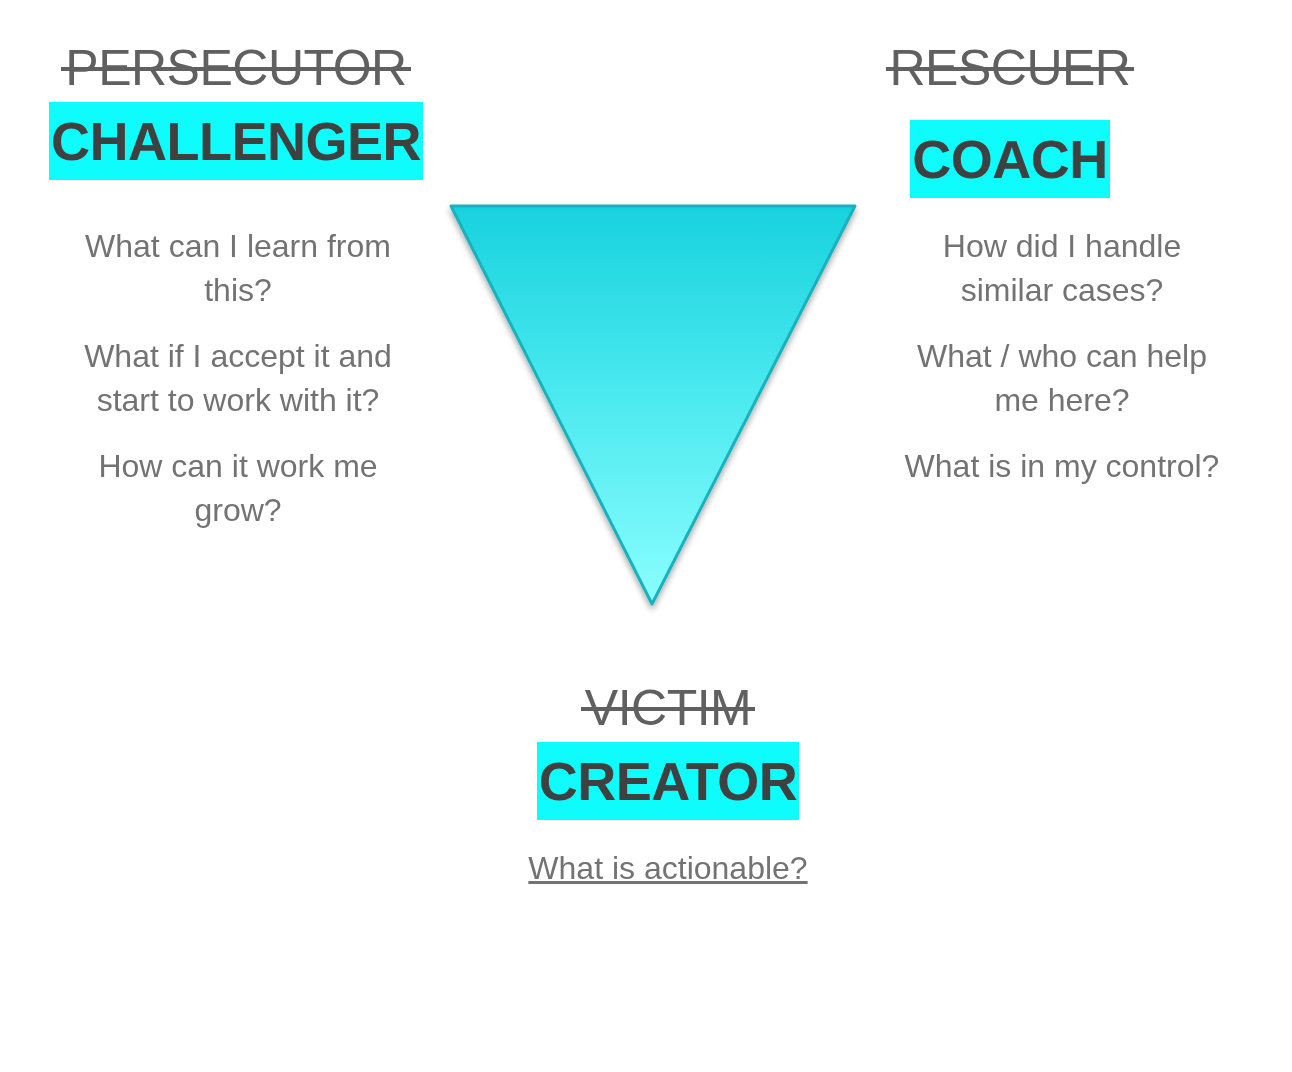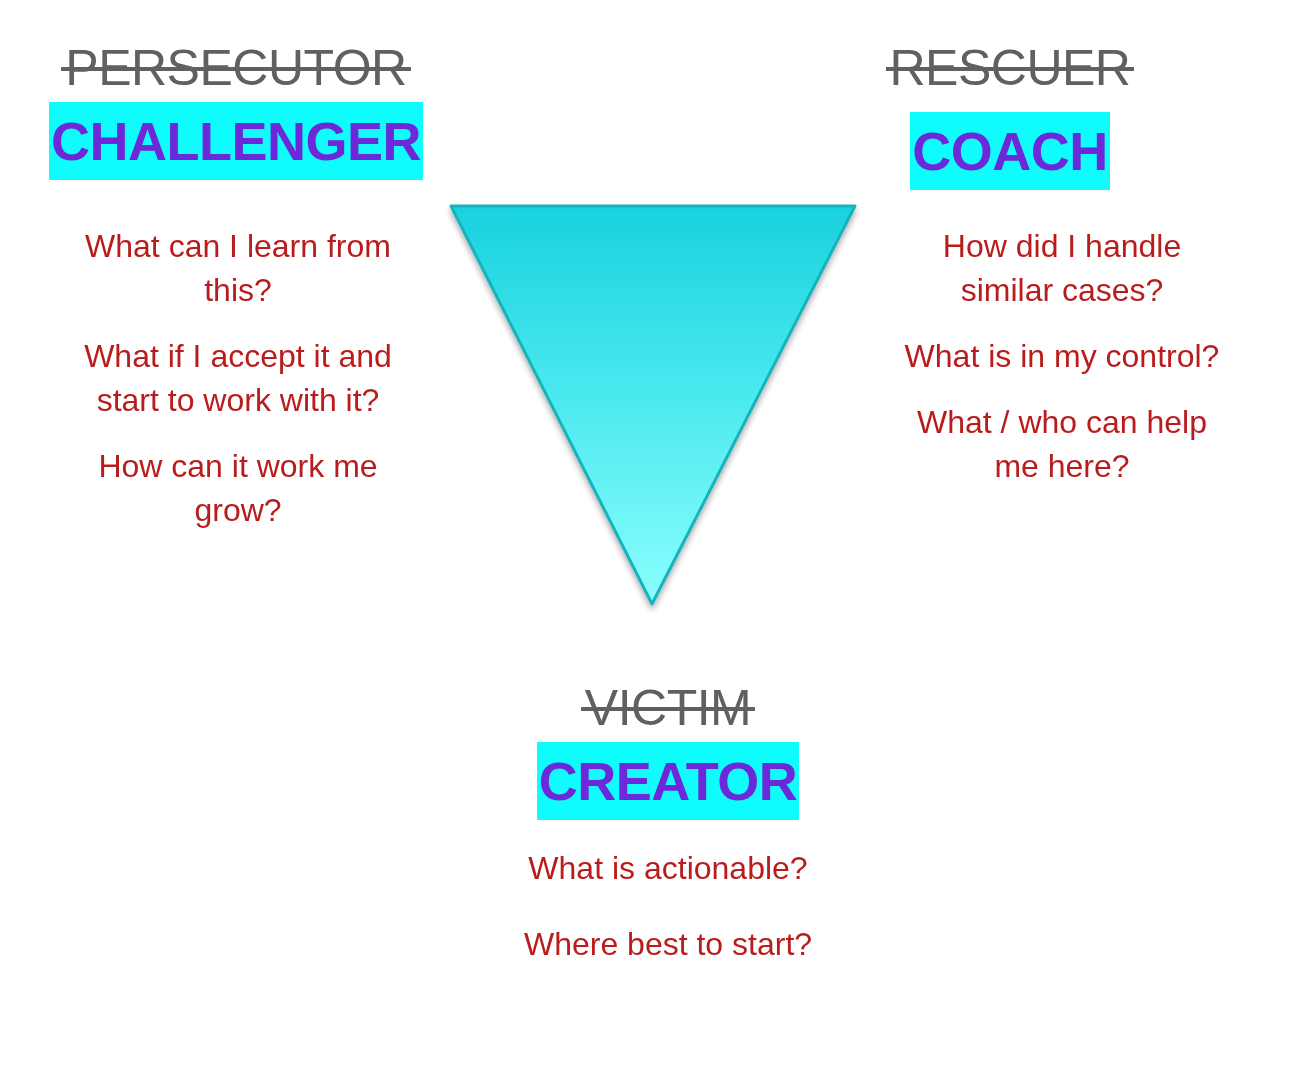--- a/index.html
+++ b/index.html
@@ -37,30 +37,30 @@
       height: 4px;
       background: #606060;
     }
     .new-role {
       display: inline-block;
       background: #0ffcfc;
       font-weight: bold;
       font-size: 54px;
       line-height: 78px;
       padding: 0 2px;
-      color: #6d28d9;
+      color: #404040;
       white-space: nowrap;
       letter-spacing: -0.5px;
     }
     .questions {
       position: absolute;
       text-align: center;
       font-size: 32px;
       line-height: 44px;
-      color: #b91c1c;
+      color: #737373;
     }
     .questions p {
       margin: 0 0 22px 0;
     }
     #triangle {
       position: absolute;
       left: 440px;
       top: 196px;
       width: 430px;
       height: 425px;
@@ -75,27 +75,27 @@
 </div>
 
 <div class="questions" style="left:58px; top:224px; width:360px;">
   <p>What can I learn from this?</p>
   <p style="padding:0 6px;">What if I accept it and start to work with it?</p>
   <p style="padding:0 20px;">How can it work me grow?</p>
 </div>
 
 <div class="role" style="left:860px; top:40px; width:300px;">
   <div><span class="old-role">RESCUER</span></div>
-  <div style="margin-top:16px;"><span class="new-role">COACH</span></div>
+  <div style="margin-top:24px;"><span class="new-role">COACH</span></div>
 </div>
 
 <div class="questions" style="left:882px; top:224px; width:360px;">
   <p style="padding:0 50px;">How did I handle similar cases?</p>
+  <p style="padding:0 20px;">What / who can help me here?</p>
   <p>What is in my control?</p>
-  <p style="padding:0 20px;">What / who can help me here?</p>
 </div>
 
 <svg id="triangle" viewBox="0 0 430 425" xmlns="http://www.w3.org/2000/svg">
   <defs>
     <linearGradient id="triGrad" x1="0" y1="0" x2="0" y2="1">
       <stop offset="0%" stop-color="#18d2de"></stop>
       <stop offset="45%" stop-color="#48e8ee"></stop>
       <stop offset="100%" stop-color="#8afefe"></stop>
     </linearGradient>
     <filter id="triShadow" x="-10%" y="-10%" width="120%" height="120%">
@@ -112,15 +112,14 @@
   </defs>
   <polygon points="11,10 415,10 212,408" fill="url(#triGrad)" stroke="#17b3be" stroke-width="3" stroke-linejoin="round" filter="url(#triShadow)"></polygon>
 </svg>
 
 <div class="role" style="left:518px; top:680px; width:300px;">
   <div><span class="old-role">VICTIM</span></div>
   <div style="margin-top:6px;"><span class="new-role">CREATOR</span></div>
 </div>
 
 <div class="questions" style="left:368px; top:846px; width:600px;">
-  <p style="margin-bottom:32px;">What is actionable?</p>
-  <p style="margin-bottom:22px;">Where best to start?</p>
+  <p style="margin-bottom:19px;text-decoration:underline;">What is actionable?</p>
 </div>
 
 </body></html>

